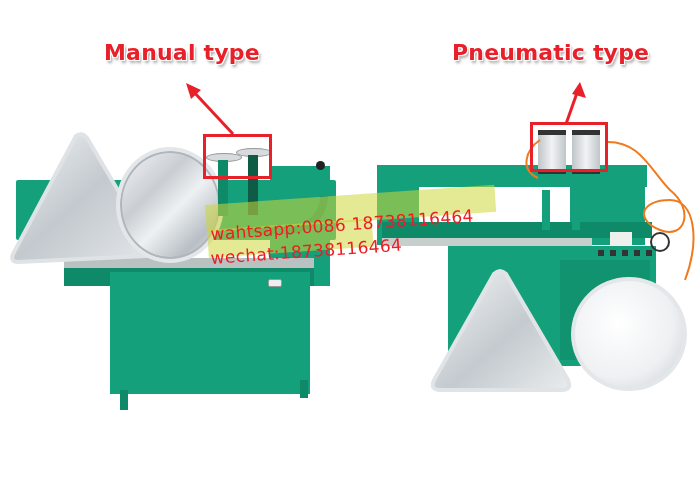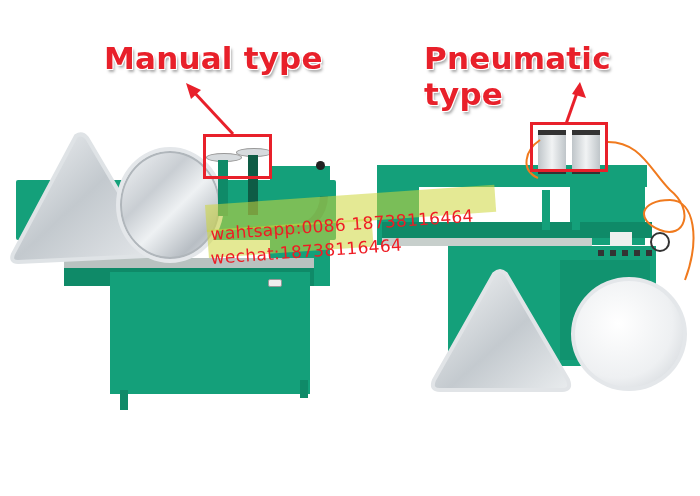--- a/index.html
+++ b/index.html
@@ -1,37 +1,37 @@
 <!DOCTYPE html>
 <html><head>
 <meta charset="utf-8">
 <style>
   html, body { margin: 0; padding: 0; background: #ffffff; }
   body { width: 700px; height: 496px; position: relative; overflow: hidden; font-family: "DejaVu Sans", sans-serif; }
   .abs { position: absolute; }
   .title {
-    position: absolute; font-weight: bold; font-size: 31px; color: #e8202a;
+    position: absolute; font-weight: bold; font-size: 22px; color: #e8202a;
     letter-spacing: 0.2px;
     text-shadow: 1px 1px 0 #fff, -1px -1px 0 #fff, 1px -1px 0 #fff, -1px 1px 0 #fff, 2px 3px 3px rgba(0,0,0,0.35);
     font-family: "DejaVu Sans", sans-serif;
   }
   .redbox { position: absolute; border: 3px solid #e8202a; box-sizing: border-box; }
   .green { background: #14a07a; }
   .green-dark { background: #0f8a68; }
   .metal {
     background: linear-gradient(135deg, #f4f6f8 0%, #c9ced3 35%, #eef1f3 55%, #b8bec4 80%, #e6e9ec 100%);
   }
   .watermark-band { position: absolute; background: rgba(205, 215, 60, 0.55); }
   .wm-text { position: absolute; color: #ef1c24; font-size: 17px; font-family: "DejaVu Sans", sans-serif; white-space: nowrap; letter-spacing: 0.3px; }
 </style>
 </head>
 <body>
 
 <div class="title" style="left:104px; top:40px;">Manual type</div>
-<div class="title" style="left:424px; top:40px;">Pneumatic type</div>
+<div class="title" style="left:452px; top:40px;">Pneumatic type</div>
 
 <svg class="abs" style="left:0;top:0" width="700" height="496">
   <g>
     <line x1="233" y1="134" x2="192" y2="90" stroke="#e8202a" stroke-width="3"></line>
     <polygon points="186,83 201,90 191,99" fill="#e8202a"></polygon>
   </g>
   <g>
     <line x1="566" y1="124" x2="578" y2="90" stroke="#e8202a" stroke-width="3"></line>
     <polygon points="580,82 586,98 572,94" fill="#e8202a"></polygon>
   </g>

